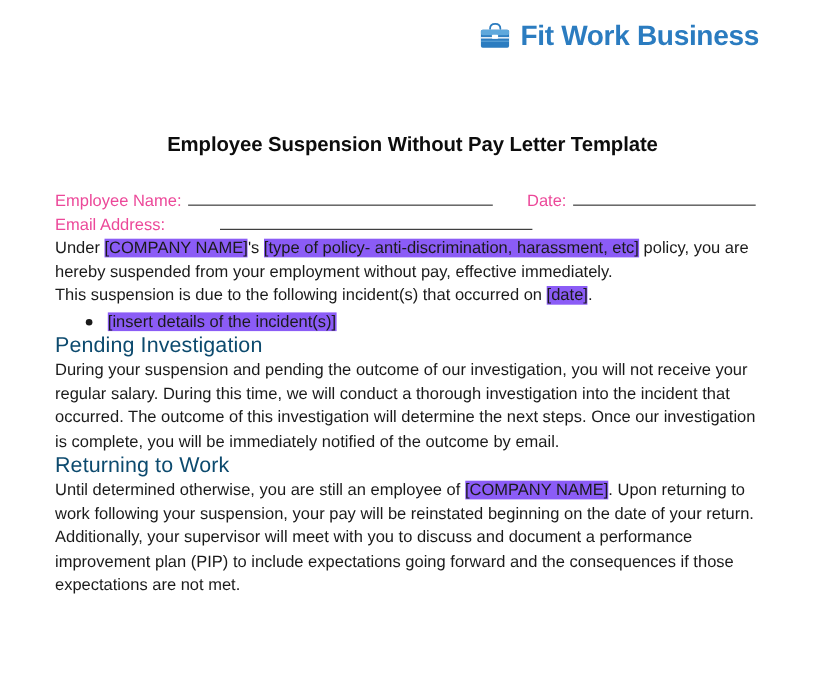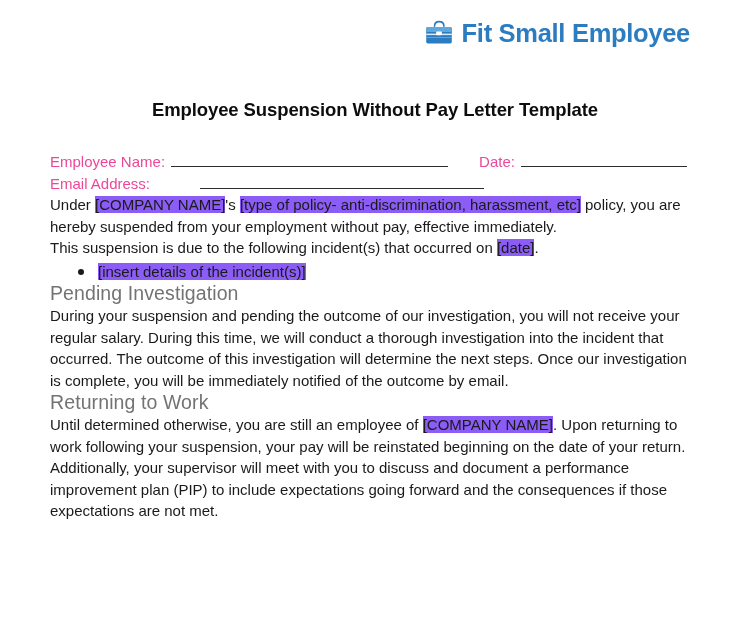--- a/index.html
+++ b/index.html
@@ -49,21 +49,21 @@
   .doc {
     padding: 0 50px 0 50px;
     box-sizing: border-box;
   }
 
   .doc-title {
     text-align: center;
     font-size: 18.5px;
     font-weight: bold;
     color: #0d0d0d;
-    margin: 31px 0 0 0;
+    margin: 52px 0 0 0;
     letter-spacing: -0.1px;
   }
 
   
   .field-block {
     margin-top: 31px;
   }
   .field-row {
     display: flex;
     align-items: baseline;
@@ -120,42 +120,42 @@
     width: 6px;
     height: 6px;
     border-radius: 50%;
     background: #1a1a1a;
   }
 
   
   h2.section-heading {
     font-size: 19.5px;
     font-weight: normal;
-    color: #737373;
+    color: #0c4a6e;
     margin: 0;
     letter-spacing: 0.1px;
   }
   .h-gap { margin-top: 30px; }
   .h-gap-2 { margin-top: 29px; }
   .heading-body-gap { margin-top: 13px; }
 </style>
 </head>
 <body>
 
 <div class="brand-bar">
   <div class="brand">
     <svg class="brand-icon" viewBox="0 0 30 28">
       <path d="M10.5 6.2 C10.5 3.4 12.4 1.6 15.2 1.6 C18.0 1.6 19.9 3.4 19.9 6.2" fill="none" stroke="#2b7cc0" stroke-width="1.6" stroke-linecap="round"></path>
       <rect x="2.2" y="7.0" width="25.6" height="16.4" rx="1.6" fill="#2b7cc0"></rect>
       <rect x="2.2" y="7.0" width="25.6" height="5.1" rx="1.6" fill="#5fa8dc"></rect>
       <rect x="2.2" y="13.6" width="25.6" height="1.5" fill="#ffffff" opacity="0.85"></rect>
       <rect x="12.2" y="11.6" width="5.6" height="3.6" rx="0.7" fill="#ffffff"></rect>
       <rect x="2.2" y="17.0" width="25.6" height="0.9" fill="#7fbde6" opacity="0.7"></rect>
     </svg>
-    <span class="brand-word">Fit Small Employee</span>
+    <span class="brand-word">Fit Work Business</span>
   </div>
 </div>
 
 <div class="doc">
 
   <h1 class="doc-title">Employee Suspension Without Pay Letter Template</h1>
 
   <div class="field-block">
     <div class="field-row">
       <span class="field-label">Employee Name:</span>

